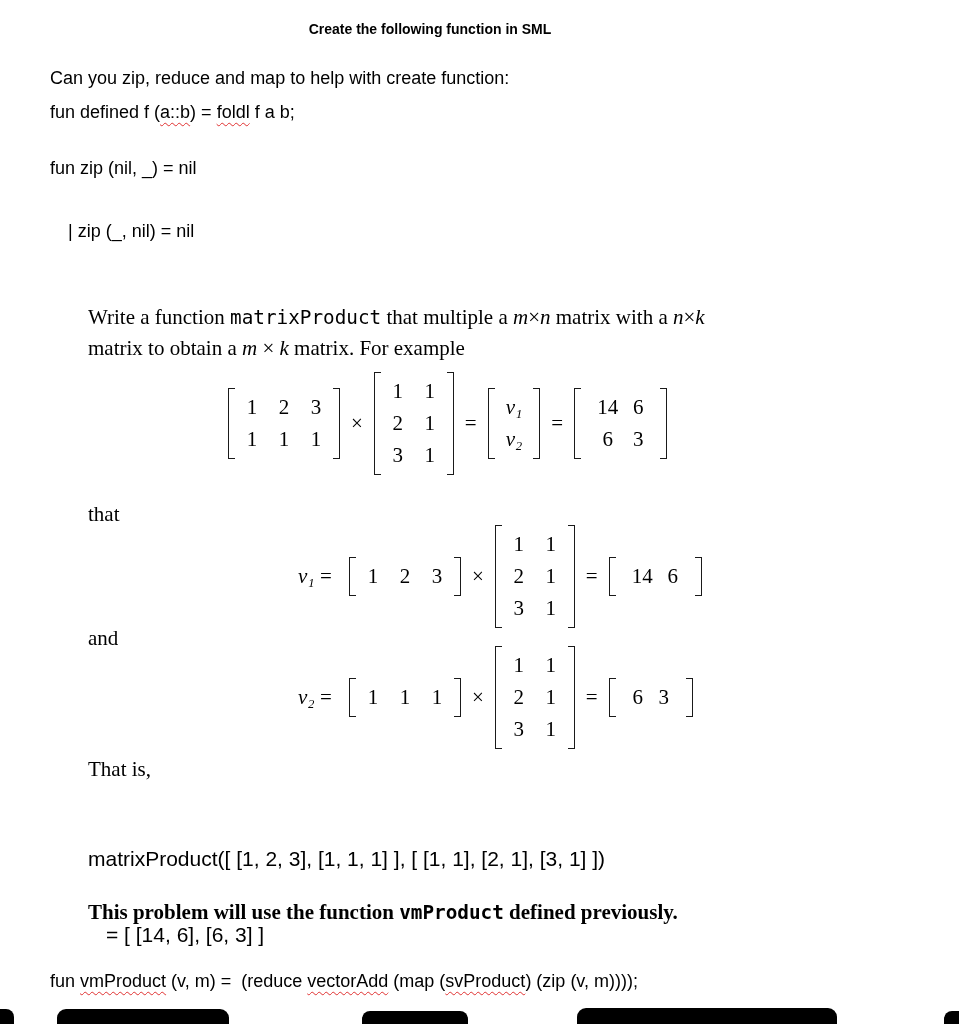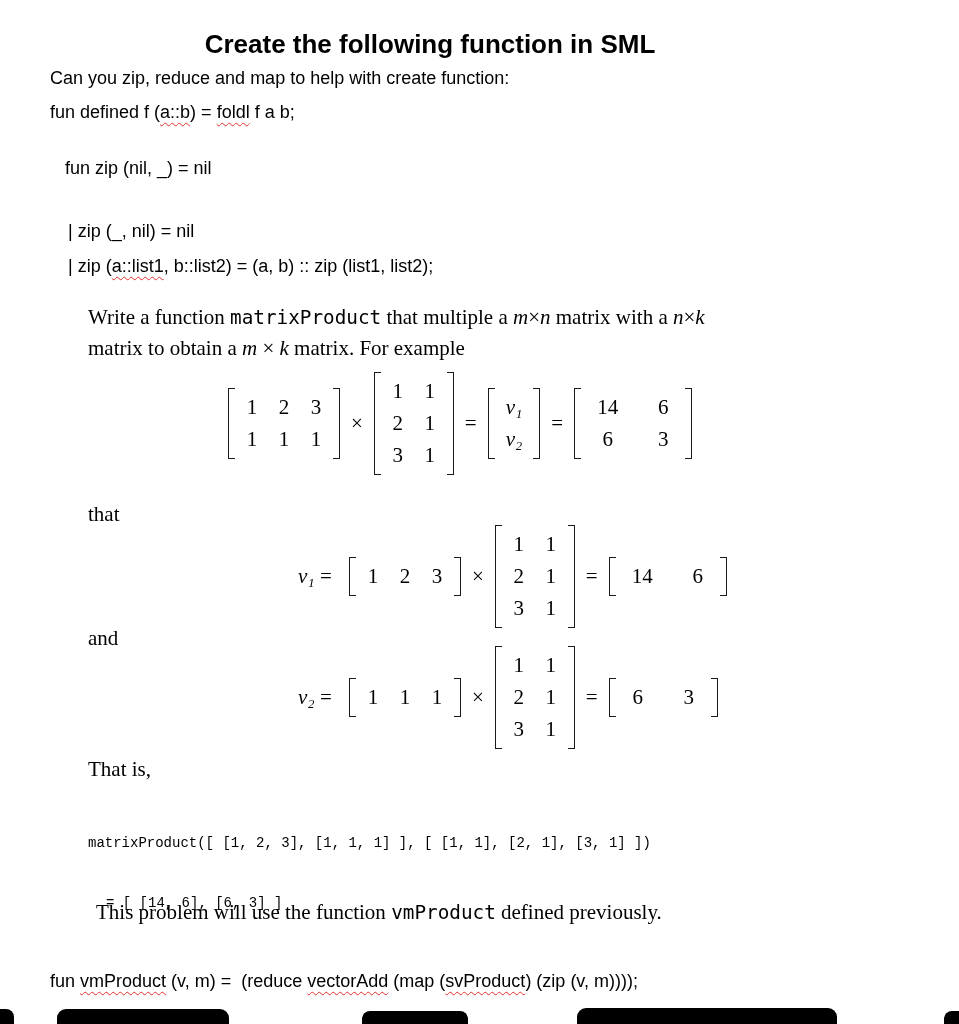--- a/index.html
+++ b/index.html
@@ -7,28 +7,28 @@
     position: relative;
     width: 959px;
     height: 1024px;
     background: #ffffff;
     overflow: hidden;
     color: #000;
   }
   .abs { position: absolute; margin: 0; }
   .sans { font-family: "Liberation Sans", sans-serif; font-size: 18px; white-space: pre; }
   .serif { font-family: "Liberation Serif", "DejaVu Serif", serif; font-size: 21px; }
-  .mono { font-family: Liberation Mono, monospace; font-size: 14px; white-space: pre; }
+  .mono { font-family: Liberation Sans, sans-serif; font-size: 21px; white-space: pre; }
   .title {
     position: absolute;
     top: 12px; left: 0;
     width: 860px;
     text-align: center;
     font-family: "Liberation Sans", sans-serif;
-    font-size: 26px;
+    font-size: 14px;
     font-weight: bold;
   }
   
   .seg span { white-space: pre; }
   span.tt { font-family: "DejaVu Sans Mono", monospace; font-size: 0.92em; }
   span.it { font-style: italic; }
   span.sq {
     text-decoration: underline wavy #e03131;
     text-decoration-thickness: 1px;
     text-underline-offset: 4px;
@@ -49,40 +49,39 @@
   .brk.l { border-left: 1.6px solid #1a1a1a; border-top: 1.6px solid #1a1a1a; border-bottom: 1.6px solid #1a1a1a; }
   .brk.r { border-right: 1.6px solid #1a1a1a; border-top: 1.6px solid #1a1a1a; border-bottom: 1.6px solid #1a1a1a; }
   .mgrid {
     display: grid;
     align-content: center;
     row-gap: 7px;
     column-gap: 20px;
     padding: 7px 11px;
   }
   .mgrid span { text-align: center; min-width: 12px; }
-  .mgrid.wide { column-gap: 39px; padding: 7px 16px; }
+  .mgrid.wide { column-gap: 14px; padding: 7px 16px; }
   .mgrid.vcells span { font-style: italic; }
   .indent2 { margin-left: 18px; }
   .call-line { line-height: 28px; }
   
   .blob { position: absolute; background: #000; bottom: 0; }
 </style>
 </head>
 <body>
 
 <div class="doc">
 
   <h1 class="title">Create the following function in SML</h1>
 
   <p class="sans abs" style="top:68px; left:50px;">Can you zip, reduce and map to help with create function:</p>
 
   <p class="sans abs seg" style="top:102px; left:50px;"><span>fun defined f (</span><span class="sq">a::b</span><span>) = </span><span class="sq">foldl</span><span> f a b;</span></p>
-  <p class="sans abs" style="top:158px; left:50px;margin-left:15px;">fun zip (nil, _) = nil</p>
+  <p class="sans abs" style="top:158px; left:50px;">fun zip (nil, _) = nil</p>
   <p class="sans abs" style="top:209px; left:68px;margin-top:12px;">| zip (_, nil) = nil</p>
-  <p class="sans abs seg" style="top:256px; left:68px;"><span>| zip (</span><span class="sq">a::list1</span><span>, b::list2) = (a, b) :: zip (list1, list2);</span></p>
 
   <div class="serif abs" style="top:302px; left:88px; width:850px;">
     <div class="para-line seg"><span>Write a function </span><span class="tt">matrixProduct</span><span> that multiple a </span><span class="it">m</span><span>×</span><span class="it">n</span><span> matrix with a </span><span class="it">n</span><span>×</span><span class="it">k</span></div>
     <div class="para-line seg"><span>matrix to obtain a </span><span class="it">m</span><span> × </span><span class="it">k</span><span> matrix. For example</span></div>
   </div>
 
   <div class="eq" style="top:372px; left:228px;">
     <span class="matrix">
       <span class="brk l"></span>
       <span class="mgrid" style="grid-template-columns: repeat(3, auto);">
@@ -204,21 +203,21 @@
     </span>
   </div>
 
   <p class="serif abs" style="top:757px; left:88px;">That is,</p>
 
   <div class="mono abs" style="top:797px; left:88px;">
     <div class="call-line">matrixProduct([ [1, 2, 3], [1, 1, 1] ], [ [1, 1], [2, 1], [3, 1] ])</div>
     <div class="call-line indent2">= [ [14, 6], [6, 3] ]</div>
   </div>
 
-  <p class="serif abs seg" style="top:900px; left:96px;"><span>This problem will use the function </span><span class="tt">vmProduct</span><span> defined previously.</span></p>
+  <p class="serif abs seg" style="top:900px; left:88px;font-weight:bold;"><span>This problem will use the function </span><span class="tt">vmProduct</span><span> defined previously.</span></p>
 
   <p class="sans abs seg" style="top:971px; left:50px;"><span>fun </span><span class="sq">vmProduct</span><span> (v, m) =  (reduce </span><span class="sq">vectorAdd</span><span> (map (</span><span class="sq">svProduct</span><span>) (zip (v, m))));</span></p>
 
   <div class="blob" style="left:0; width:14px; height:15px; border-radius:0 8px 0 0;"></div>
   <div class="blob" style="left:57px; width:172px; height:15px; border-radius:9px 9px 0 0;"></div>
   <div class="blob" style="left:362px; width:106px; height:13px; border-radius:8px 8px 0 0;"></div>
   <div class="blob" style="left:577px; width:260px; height:16px; border-radius:9px 9px 0 0;"></div>
   <div class="blob" style="left:944px; width:15px; height:13px; border-radius:8px 0 0 0;"></div>
 
 </div>

